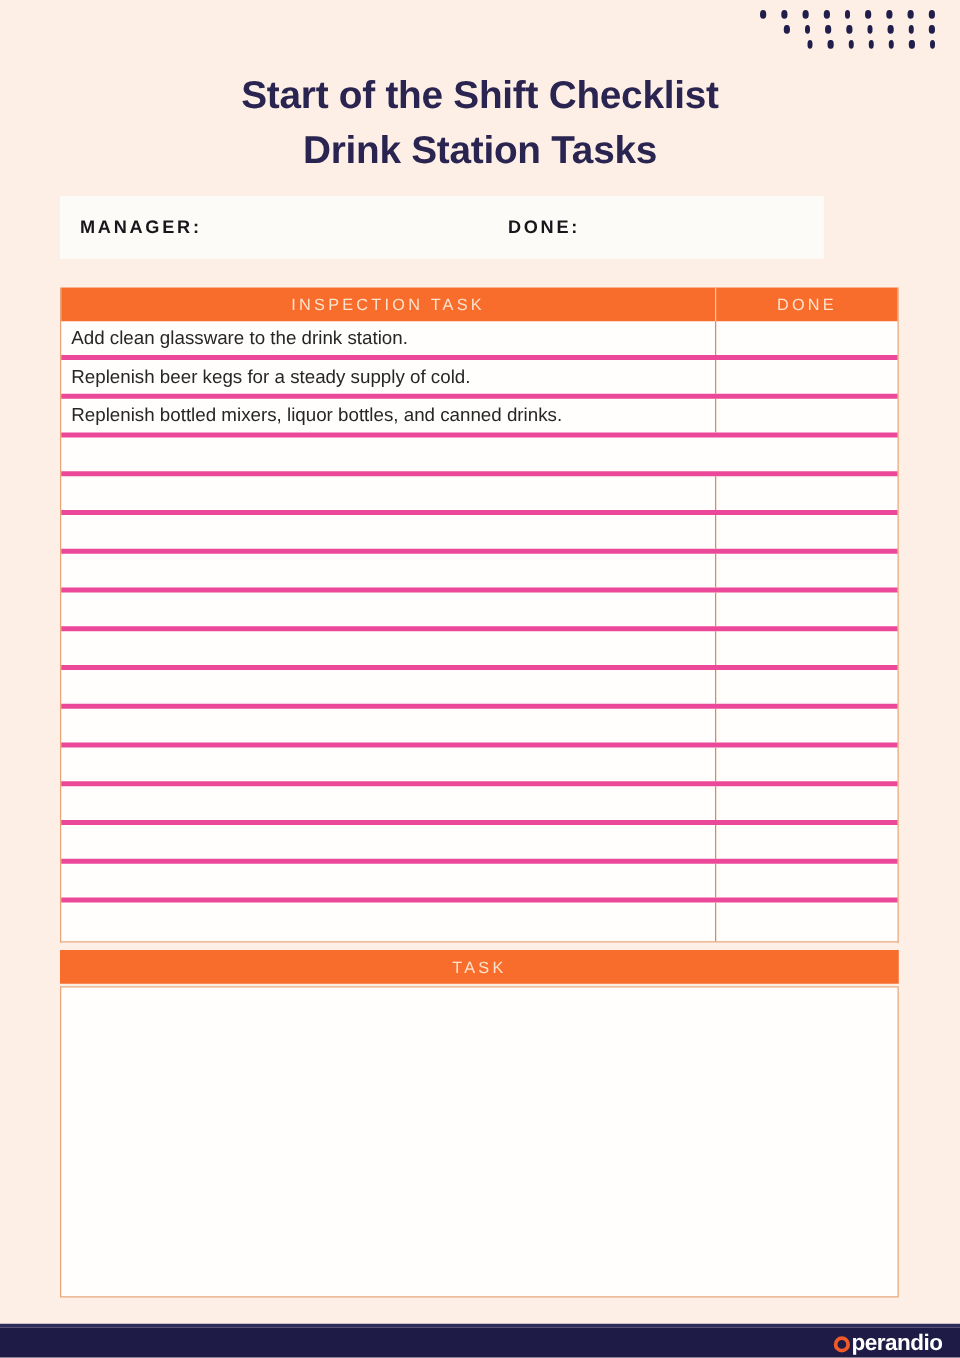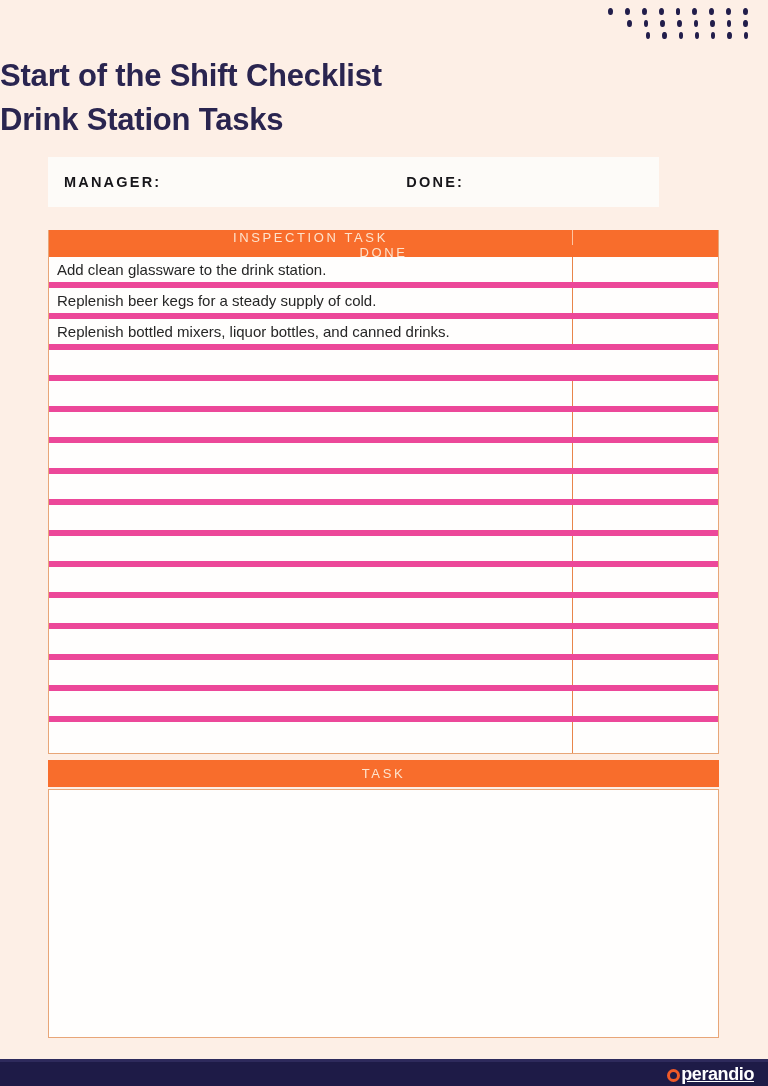--- a/index.html
+++ b/index.html
@@ -37,20 +37,21 @@
     background: #221e4b;
     margin-right: 12px;
   }
 
   
   .title-block {
     position: absolute;
     top: 54px;
     left: 0;
     width: 768px;
+    text-align: center;
   }
   .title-line {
     color: #2a2550;
     font-weight: bold;
     font-size: 31px;
     letter-spacing: -0.2px;
     line-height: 44px;
     white-space: nowrap;
   }
 
@@ -82,42 +83,41 @@
     width: 671px;
     box-sizing: border-box;
     border: 1px solid #e8a678;
     border-top: none;
     background: #fffefd;
   }
   .thead {
     display: flex;
     background: #f86d2c;
     height: 27px;
-    flex-direction: column;
   }
   .th {
     display: flex;
     align-items: center;
     justify-content: center;
     color: #fde3cd;
     font-size: 13px;
     letter-spacing: 2.6px;
     font-weight: normal;
     box-sizing: border-box;
   }
   .th.task {
     width: 524px;
     border-right: 1px solid #fdc4a2;
   }
   .th.done { flex: 1; }
 
   .trow {
     display: flex;
     height: 31px;
-    border-bottom: 6px solid #ec4899;
+    border-bottom: 4px solid #ec4899;
     box-sizing: border-box;
   }
   .trow:last-child { border-bottom: none; }
   .td-task {
     width: 524px;
     box-sizing: border-box;
     border-right: 1px solid #e8854a;
     display: flex;
     align-items: center;
     padding-left: 8px;
@@ -187,21 +187,20 @@
     margin-right: 1px;
     position: relative;
     top: 1px;
   }
   .logo-text {
     color: #ffffff;
     font-size: 18px;
     font-weight: bold;
     letter-spacing: -0.4px;
     line-height: 20px;
-    text-decoration: underline;
   }
 </style>
 </head>
 <body>
 
 <div class="dot-grid">
   <div class="dot-row r1">
     <span class="dot"></span>
     <span class="dot"></span>
     <span class="dot"></span>

